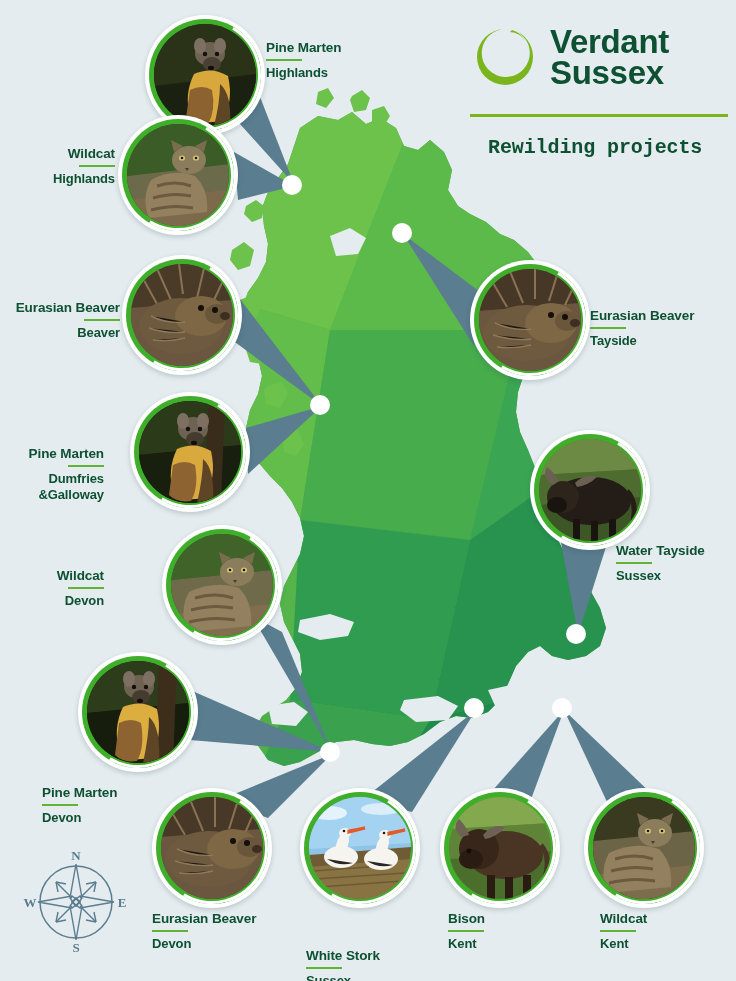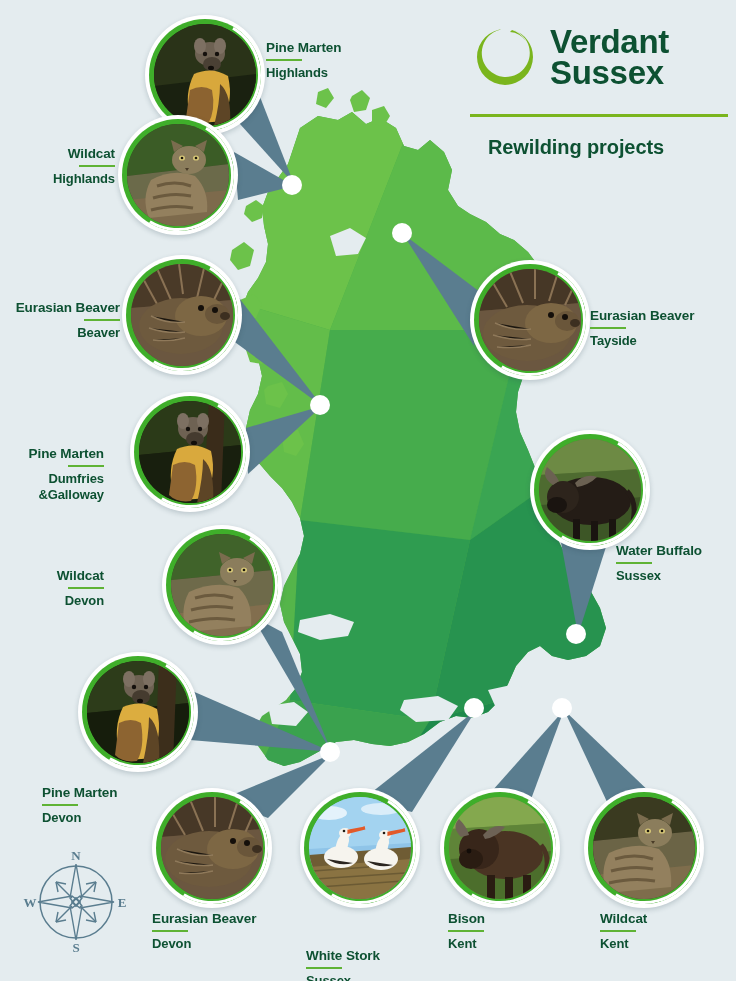--- a/index.html
+++ b/index.html
@@ -33,21 +33,21 @@
   .brand-name span{display:block;}
   .divider{
     position:absolute;left:470px;top:114px;width:258px;height:3px;
     background:#7ab51d;
   }
   .subtitle{
     position:absolute;left:488px;top:135px;width:240px;
     font-size:20px;line-height:1.26;font-weight:bold;color:#0d5132;
     letter-spacing:-0.1px;
   }
-  .subtitle span{display:block;}
+  .subtitle span{display:block;font-family:Liberation Mono, monospace;}
 
   
   .photo{
     position:absolute;border-radius:50%;
     background:#ffffff;
     box-shadow:0 2px 5px rgba(40,70,80,0.22);
     overflow:visible;
   }
   .photo-ring{
     position:absolute;left:4px;top:4px;right:4px;bottom:4px;
@@ -542,21 +542,21 @@
     </div>
 
     <div class="lbl right" style="left:0px;top:446px;width:104px;">
       <div class="sp">Pine Marten</div>
       <div class="ul" style="width:36px;"></div>
       <div class="loc wrap" style="white-space:pre-line;">Dumfries
 &amp;Galloway</div>
     </div>
 
     <div class="lbl" style="left:616px;top:543px;width:118px;">
-      <div class="sp">Water Buffalo</div>
+      <div class="sp">Water Tayside</div>
       <div class="ul" style="width:36px;"></div>
       <div class="loc">Sussex</div>
     </div>
 
     <div class="lbl right" style="left:0px;top:568px;width:104px;">
       <div class="sp">Wildcat</div>
       <div class="ul" style="width:36px;"></div>
       <div class="loc">Devon</div>
     </div>
 

